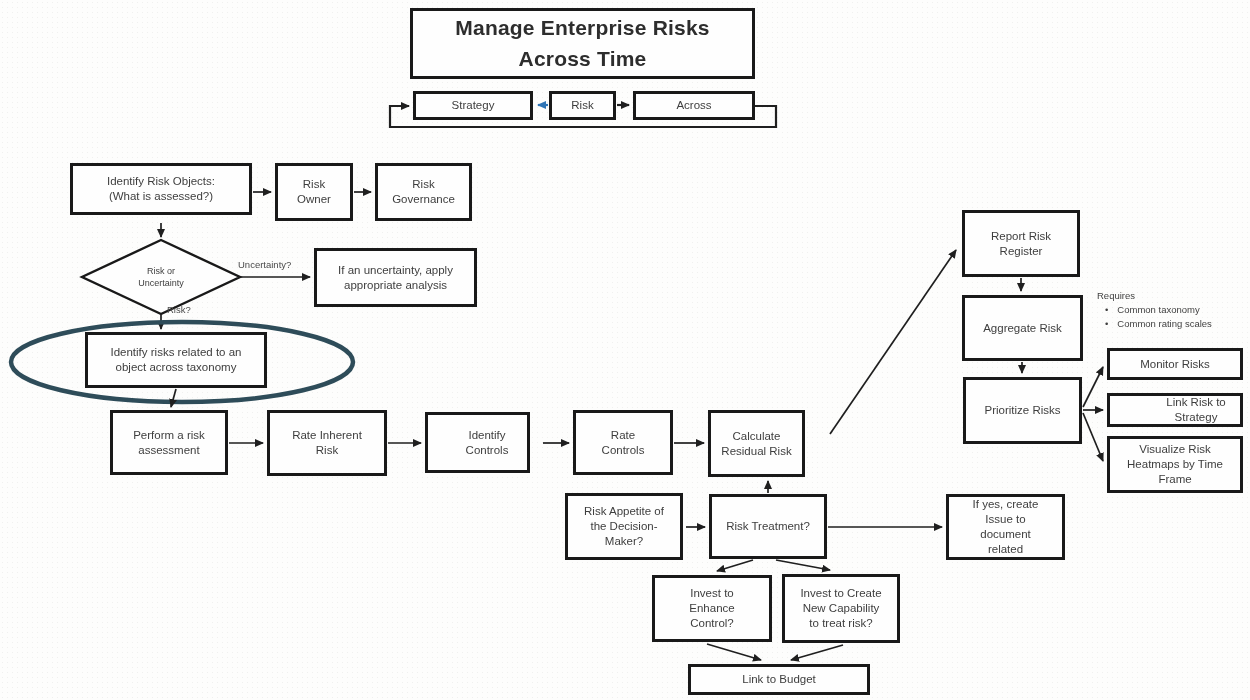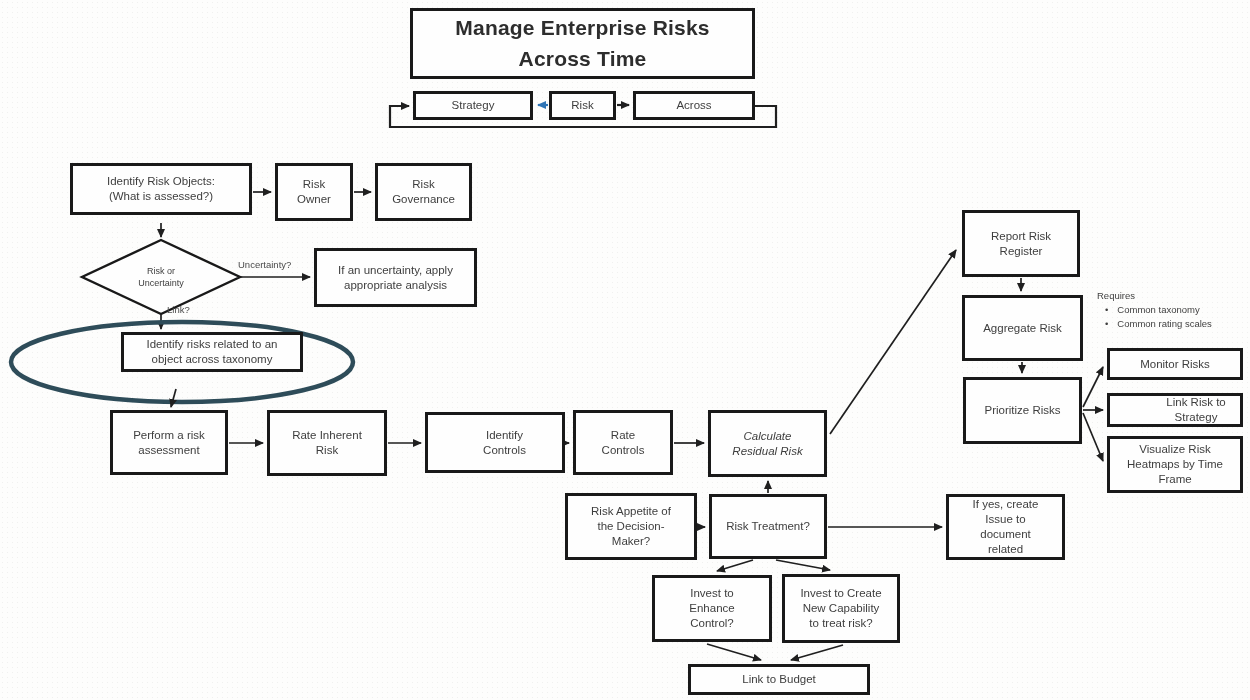--- a/index.html
+++ b/index.html
@@ -94,37 +94,37 @@
 <div class="node" style="left:70px;top:163px;width:182px;height:52px;">Identify Risk Objects:
 (What is assessed?)</div>
 <div class="node" style="left:275px;top:163px;width:78px;height:58px;">Risk
 Owner</div>
 <div class="node" style="left:375px;top:163px;width:97px;height:58px;">Risk
 Governance</div>
 
 <div class="plain diamond-label" style="left:110px;top:258px;width:102px;height:38px;">Risk or
 Uncertainty</div>
 <div class="small-label" style="left:238px;top:259px;">Uncertainty?</div>
-<div class="small-label" style="left:167px;top:304px;">Link?</div>
+<div class="small-label" style="left:167px;top:304px;">Risk?</div>
 
 <div class="node" style="left:314px;top:248px;width:163px;height:59px;">If an uncertainty, apply
 appropriate analysis</div>
 
-<div class="node" style="left:85px;top:332px;width:182px;height:40px;margin-left:36px;">Identify risks related to an
+<div class="node" style="left:85px;top:332px;width:182px;height:56px;">Identify risks related to an
 object across taxonomy</div>
 
 <div class="node" style="left:110px;top:410px;width:118px;height:65px;">Perform a risk
 assessment</div>
 <div class="node" style="left:267px;top:410px;width:120px;height:66px;">Rate Inherent
 Risk</div>
-<div class="node" style="left:425px;top:412px;width:140px;height:61px;padding-left:21px;">Identify
+<div class="node" style="left:425px;top:412px;width:105px;height:61px;padding-left:21px;">Identify
 Controls</div>
 <div class="node" style="left:573px;top:410px;width:100px;height:65px;">Rate
 Controls</div>
-<div class="node" style="left:708px;top:410px;width:119px;height:67px;font-style:italic;">Calculate
+<div class="node" style="left:708px;top:410px;width:97px;height:67px;">Calculate
 Residual Risk</div>
 
 <div class="node" style="left:962px;top:210px;width:118px;height:67px;">Report Risk
 Register</div>
 <div class="node" style="left:962px;top:295px;width:121px;height:66px;">Aggregate Risk</div>
 <div class="node" style="left:963px;top:377px;width:119px;height:67px;">Prioritize Risks</div>
 
 <div class="note" style="left:1097px;top:289px;width:140px;">
   <div>Requires</div>
   <div class="bullet">
@@ -137,21 +137,21 @@
     </div>
 </div>
 
 <div class="node" style="left:1107px;top:348px;width:136px;height:32px;">Monitor Risks</div>
 <div class="node" style="left:1107px;top:393px;width:136px;height:34px;padding-left:44px;">Link Risk to
 Strategy</div>
 <div class="node" style="left:1107px;top:436px;width:136px;height:57px;">Visualize Risk
 Heatmaps by Time
 Frame</div>
 
-<div class="node" style="left:565px;top:493px;width:132px;height:67px;">Risk Appetite of
+<div class="node" style="left:565px;top:493px;width:118px;height:67px;">Risk Appetite of
 the Decision-
 Maker?</div>
 <div class="node" style="left:709px;top:494px;width:118px;height:65px;">Risk Treatment?</div>
 <div class="node" style="left:946px;top:494px;width:119px;height:66px;">If yes, create
 Issue to
 document
 related</div>
 <div class="node" style="left:652px;top:575px;width:120px;height:67px;">Invest to
 Enhance
 Control?</div>

